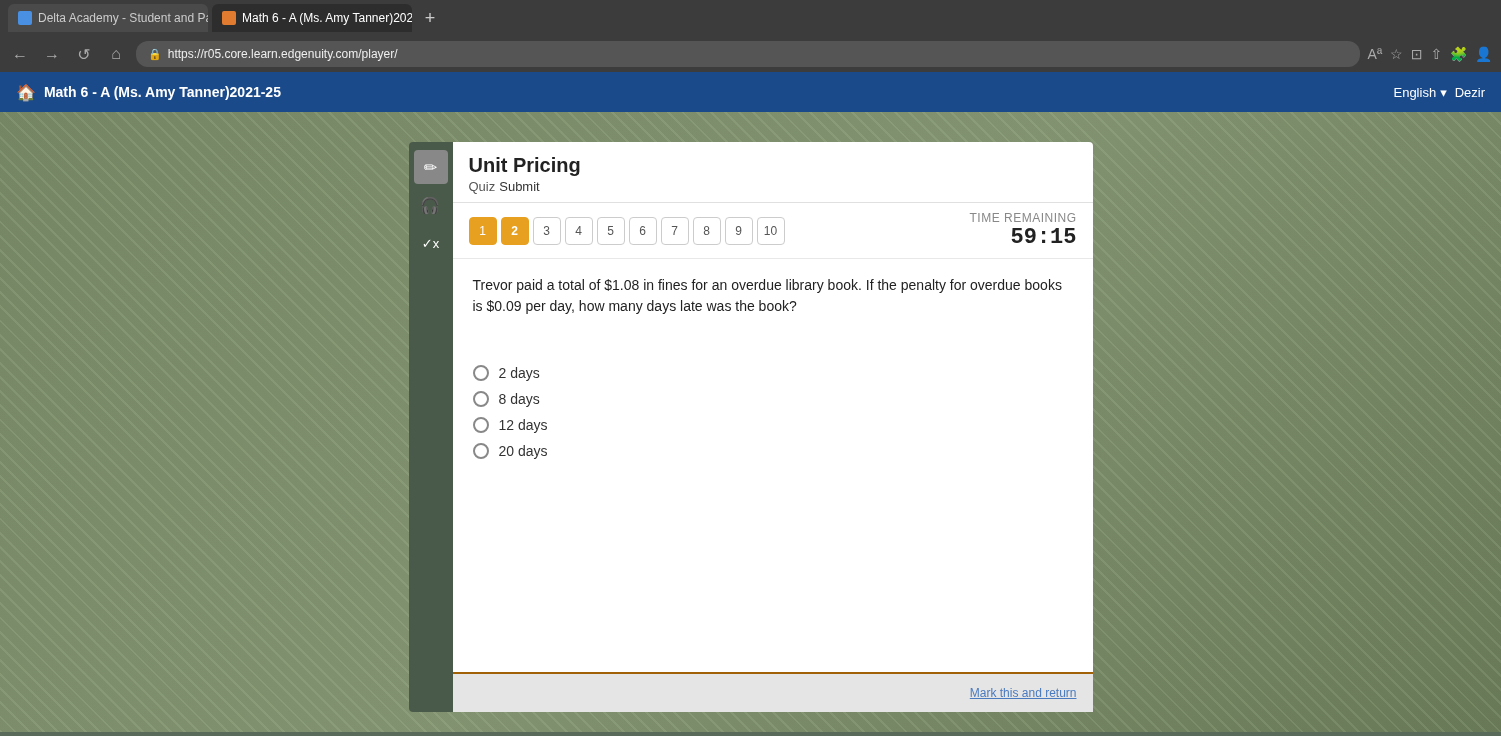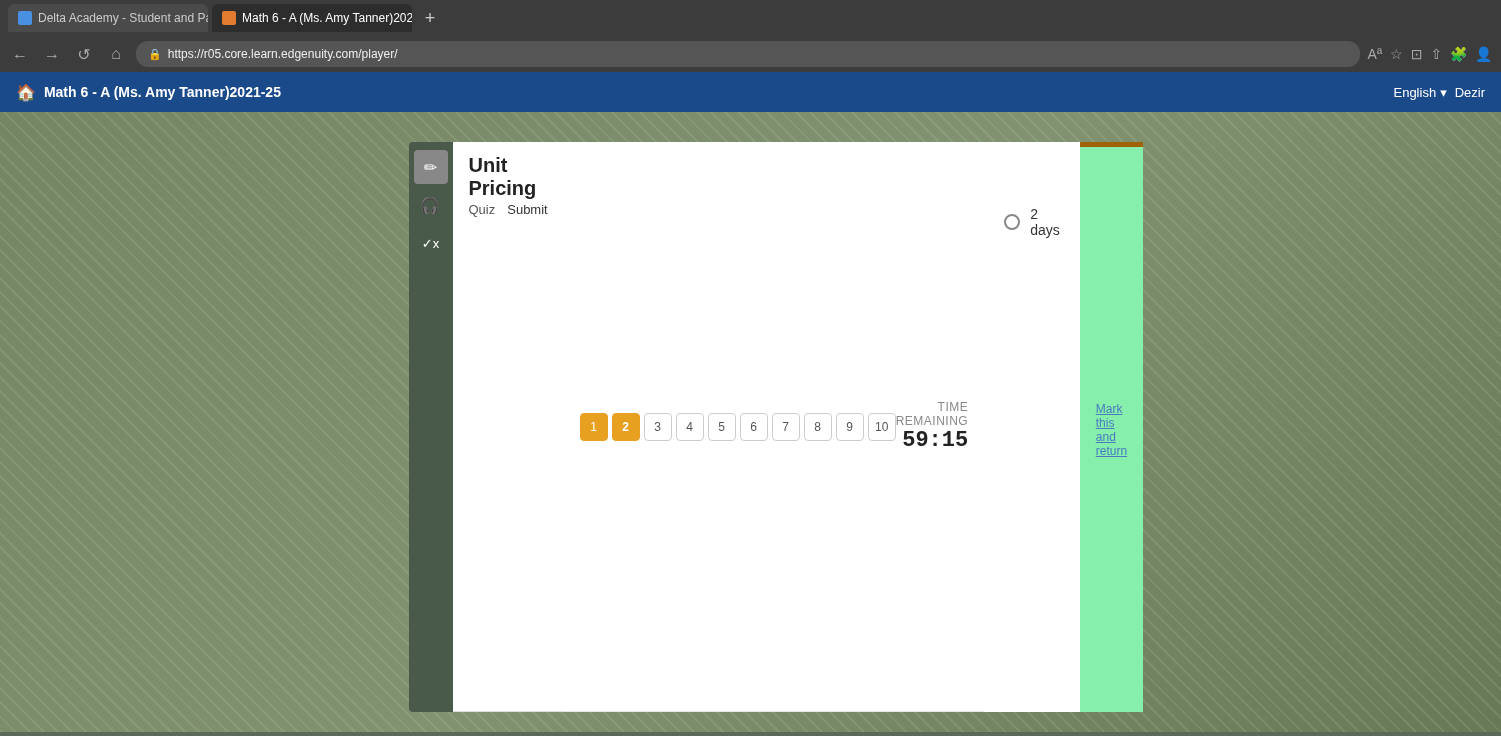--- a/index.html
+++ b/index.html
@@ -177,35 +177,35 @@
     }
     .sidebar-tool.active {
       background: #888;
     }
 
     .quiz-panel {
       background: white;
       width: 640px;
       border-radius: 0 4px 4px 0;
       display: flex;
-      flex-direction: row;
+      flex-direction: column;
     }
 
     .quiz-header {
       padding: 12px 16px 8px;
       border-bottom: 1px solid #e0e0e0;
     }
     .quiz-title {
       font-size: 20px;
       font-weight: bold;
       color: #222;
     }
     .quiz-meta {
       display: flex;
-      gap: 12px;
+      gap: 4px;
       margin-top: 2px;
       font-size: 13px;
       color: #555;
     }
     .quiz-active-badge {
       color: #333;
       font-weight: normal;
     }
 
     .question-nav-row {
@@ -286,24 +286,24 @@
       width: 16px;
       height: 16px;
       border-radius: 50%;
       border: 2px solid #888;
       flex-shrink: 0;
     }
 
     .quiz-footer {
       display: flex;
       align-items: center;
-      justify-content: center;
+      justify-content: flex-end;
       padding: 12px 16px;
-      border-top: 5px solid #a16207;
-      background: #86efac;
+      border-top: 2px solid #a16207;
+      background: #e5e5e5;
     }
     .mark-return-link {
       font-size: 12px;
       color: #4a7abf;
       text-decoration: underline;
       cursor: pointer;
     }
     .footer-buttons {
       display: flex;
       gap: 8px;
@@ -421,25 +421,38 @@
           <div class="q-num">9</div>
           <div class="q-num">10</div>
         </div>
         <div class="timer-area">
           <div class="timer-label">TIME REMAINING</div>
           <div class="timer-value">59:15</div>
         </div>
       </div>
 
       <div class="question-body">
+        <div class="question-text">Trevor paid a total of $1.08 in fines for an overdue library book. If the penalty for overdue books is $0.09 per day, how many days late was the book?</div>
         <div class="answer-options">
           <label class="answer-option">
             <div class="radio-circle"></div>
             <span>2 days</span>
           </label>
+          <label class="answer-option">
+            <div class="radio-circle"></div>
+            <span>8 days</span>
+          </label>
+          <label class="answer-option">
+            <div class="radio-circle"></div>
+            <span>12 days</span>
+          </label>
+          <label class="answer-option">
+            <div class="radio-circle"></div>
+            <span>20 days</span>
+          </label>
         </div>
       </div>
 
       <div class="quiz-footer">
         <span class="mark-return-link">Mark this and return</span>
       </div>
 
     </div>
   </div>
 </div>

